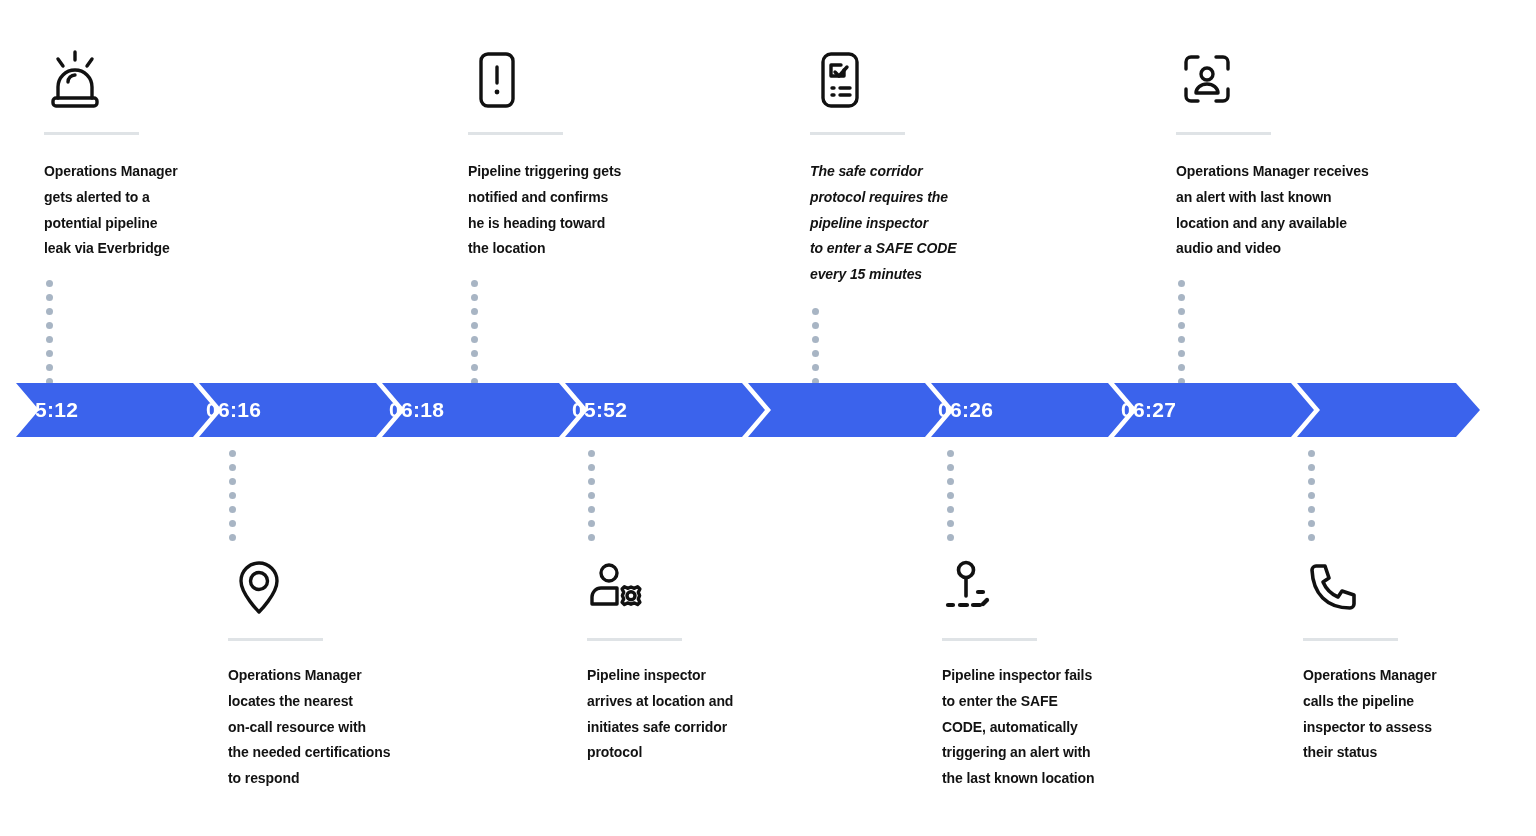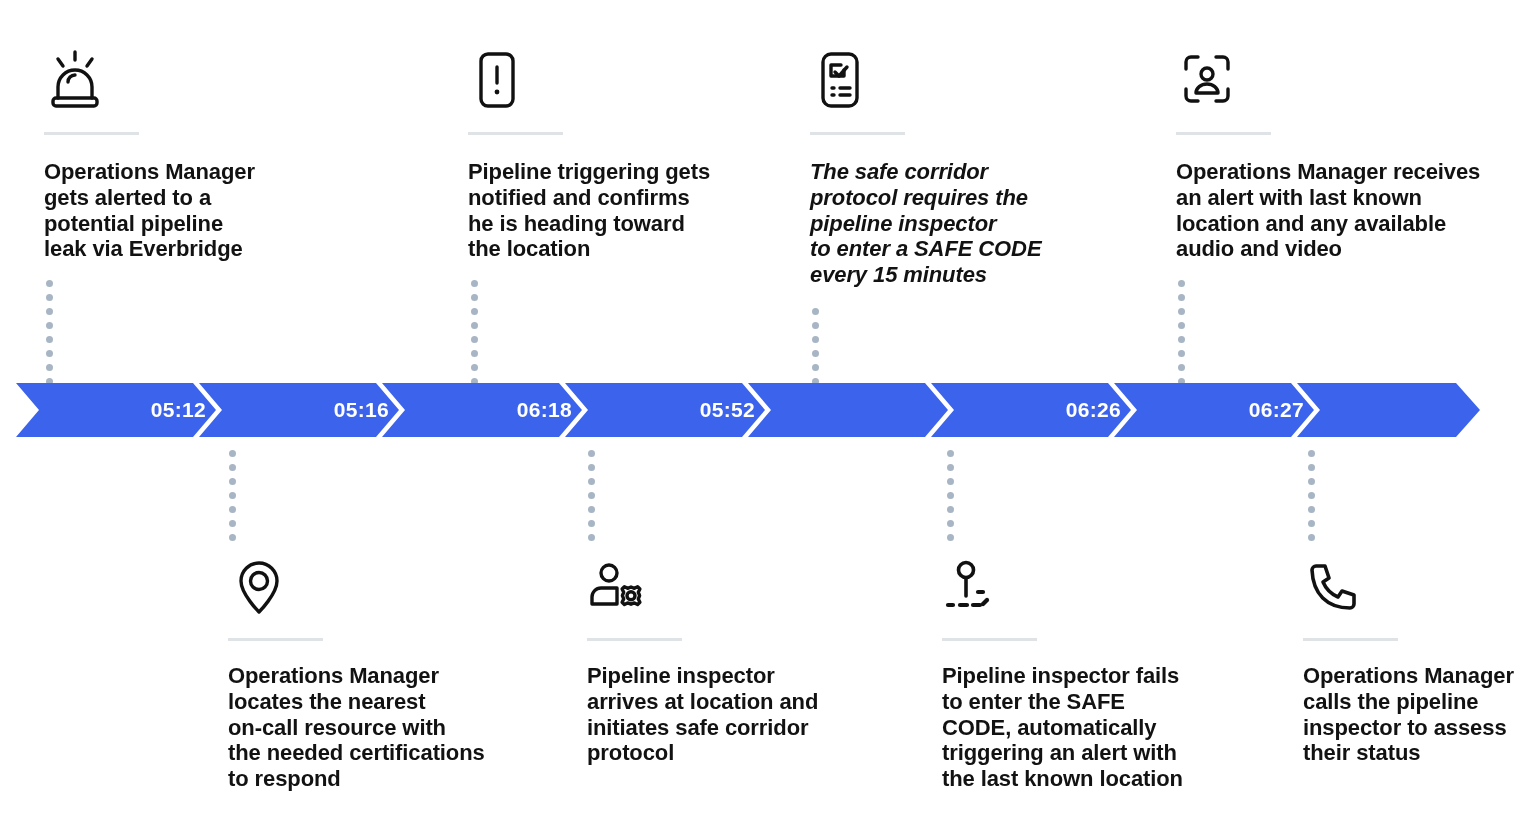--- a/index.html
+++ b/index.html
@@ -34,21 +34,21 @@
     display: block;
     width: 1464px;
     height: 54px;
     overflow: visible;
   }
   .tl-label {
     position: absolute;
     top: 383px;
     height: 54px;
     line-height: 54px;
-    text-align: right;
+    text-align: left;
     color: #ffffff;
     font-size: 21px;
     font-weight: bold;
     letter-spacing: 0.3px;
     font-family: "Liberation Sans", sans-serif;
     white-space: nowrap;
   }
 
   
   .dotcol {
@@ -73,21 +73,21 @@
     display: block;
   }
   .card .rule {
     width: 95px;
     height: 3px;
     background: #dfe3e6;
     margin-top: 12px;
   }
   .card .body {
     margin-top: 24px;
-    font-size: 22px;
+    font-size: 14px;
     font-weight: bold;
     line-height: 25.8px;
     color: #121212;
     letter-spacing: -0.1px;
     white-space: pre-line;
     font-family: "Liberation Sans", sans-serif;
   }
   .card.below .rule { margin-top: 10px; }
   .card.below .body { margin-top: 22px; }
 
@@ -221,21 +221,21 @@
 
       <path d="M915,0 L1092,0 L1115,27 L1092,54 L915,54 L938,27 Z" fill="#3b63ec"></path>
 
       <path d="M1098,0 L1275,0 L1298,27 L1275,54 L1098,54 L1121,27 Z" fill="#3b63ec"></path>
 
       <path d="M1281,0 L1440,0 L1464,27 L1440,54 L1281,54 L1304,27 Z" fill="#3b63ec"></path>
     </svg>
   </div>
 
   <div class="tl-label" style="left:23px; width:183px;">05:12</div>
-  <div class="tl-label" style="left:206px; width:183px;">05:16</div>
+  <div class="tl-label" style="left:206px; width:183px;">06:16</div>
   <div class="tl-label" style="left:389px; width:183px;">06:18</div>
   <div class="tl-label" style="left:572px; width:183px;">05:52</div>
   <div class="tl-label" style="left:755px; width:183px;margin-top:41px;">06:11</div>
   <div class="tl-label" style="left:938px; width:183px;">06:26</div>
   <div class="tl-label" style="left:1121px; width:183px;">06:27</div>
 
   <div class="dotcol" style="left:229px; top:450px;">
     <i></i>
       <i></i>
       <i></i>

